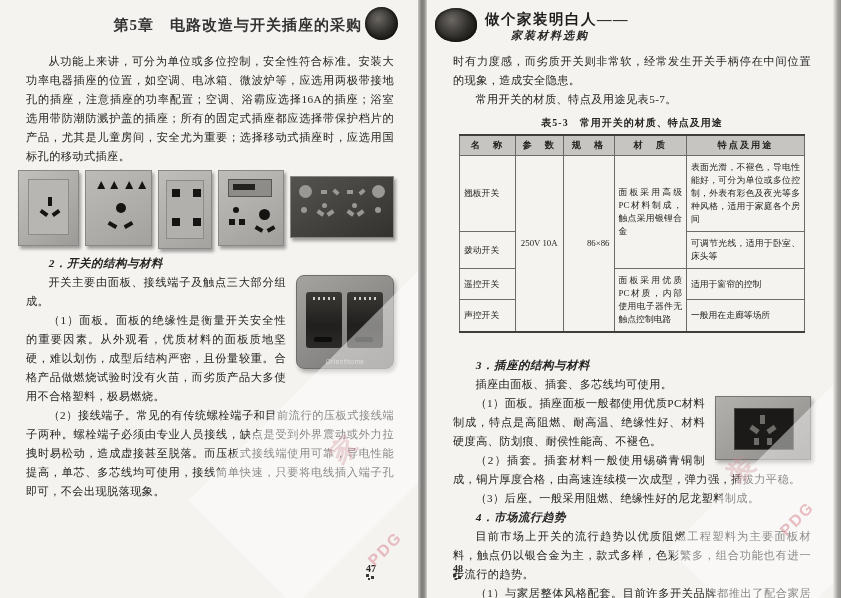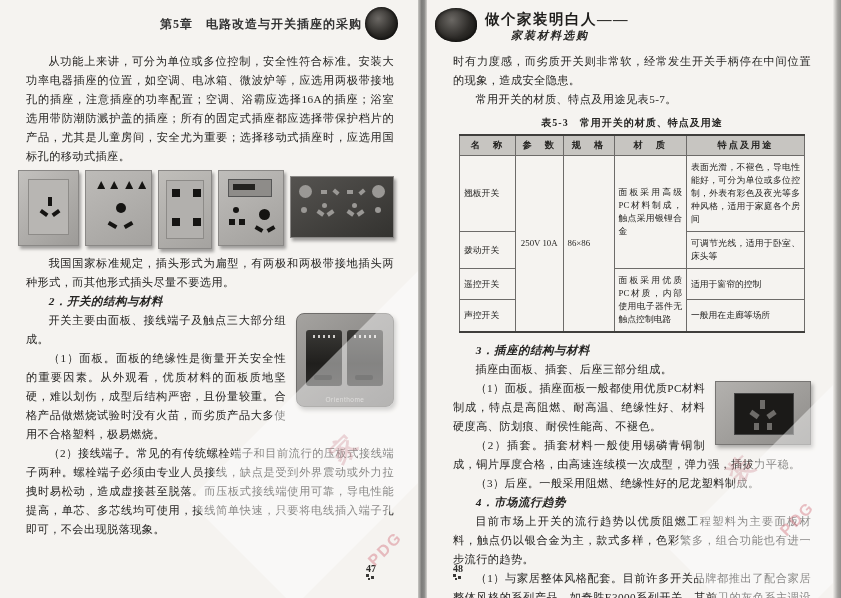--- a/index.html
+++ b/index.html
@@ -13,21 +13,21 @@
   #left-page{left:0;width:418px;}
   #right-page{left:427px;width:406px;}
   .spine{position:absolute;top:0;left:418px;width:9px;height:598px;
     background:linear-gradient(90deg,#c9c7c4,#7c7c7a 40%,#8a8a88 70%,#d5d3d0);}
   .right-edge{position:absolute;top:0;left:833px;width:8px;height:598px;
     background:linear-gradient(90deg,#f0eeeb,#a3a19e 60%,#8f8d8a);}
   .inner{padding:0 24px 0 26px;position:relative;}
 
   
   .lp-header{height:40px;position:relative;padding-top:12px;}
-  .lp-header .chapter{position:absolute;right:56px;top:16px;font-size:12px;letter-spacing:1px;font-weight:bold;color:#333;}
+  .lp-header .chapter{position:absolute;right:56px;top:16px;font-size:15px;letter-spacing:1px;font-weight:bold;color:#333;}
   .stamp{position:absolute;border-radius:50%;
     background:radial-gradient(circle at 40% 35%,#6b6864,#2c2a27 55%,#141311);
     box-shadow:inset 0 0 4px #000;}
   .lp-header .stamp{right:20px;top:7px;width:33px;height:33px;}
   .rp-header{height:40px;position:relative;padding-top:8px;}
   .rp-header .stamp{left:8px;top:8px;width:42px;height:34px;border-radius:50%/46%;}
   .rp-title{position:absolute;left:58px;top:10px;font-size:14.5px;font-weight:bold;letter-spacing:1.5px;color:#1e1d1b;}
   .rp-subtitle{position:absolute;left:84px;top:28px;font-size:11px;font-weight:bold;font-style:italic;letter-spacing:2px;color:#2a2927;}
 
   
@@ -70,21 +70,21 @@
 
   
   .tbl-caption{font-size:10px;font-weight:bold;text-align:center;letter-spacing:1px;margin:7px 0 4px;}
   table.spec{border-collapse:collapse;margin:0 auto;width:346px;font-size:8.8px;line-height:13px;
     border-top:2px solid #3f3e3c;border-bottom:2px solid #3f3e3c;}
   table.spec th{background:#c7c5c1;border:1px solid #6d6b69;font-weight:bold;
     padding:3px 4px;font-size:9.2px;letter-spacing:2px;}
   table.spec td{border:1px solid #6d6b69;padding:5px 4px;vertical-align:middle;}
   td.cname{width:52px;text-align:left;padding-left:7px;}
   td.cparam{width:42px;text-align:center;}
-  td.cspec{width:46px;text-align:left;}
+  td.cspec{width:46px;text-align:right;}
   td.cmat{width:72px;text-align:justify;}
   td.cfeat{width:128px;text-align:justify;}
 
   
   .pnum{position:absolute;font-size:10px;font-weight:bold;color:#2c2b29;}
   .pnum .mark{display:block;margin-top:0px;height:6px;position:relative;}
   .mark i{position:absolute;background:#3a3937;width:3px;height:3px;}
   .mark i:nth-child(1){left:0;top:0;}
   .mark i:nth-child(2){left:5px;top:2px;}
   .mark i:nth-child(3){left:2px;top:4px;width:2px;height:2px;}
@@ -152,21 +152,20 @@
         <span class="lt" style="left:26px;top:34px;width:7px;height:4px;transform:rotate(35deg);"></span>
         <span class="lt" style="left:36px;top:34px;width:7px;height:4px;transform:rotate(-35deg);"></span>
         <span class="lt round" style="left:31px;top:26px;width:5px;height:5px;"></span>
         <span class="lt" style="left:56px;top:34px;width:7px;height:4px;transform:rotate(35deg);"></span>
         <span class="lt" style="left:66px;top:34px;width:7px;height:4px;transform:rotate(-35deg);"></span>
         <span class="lt round" style="left:61px;top:26px;width:5px;height:5px;"></span>
         <span class="lt round" style="right:12px;top:30px;width:6px;height:6px;"></span>
       </div>
     </div>
 
-    <p class="para indent">我国国家标准规定，插头形式为扁型，有两极和两极带接地插头两种形式，而其他形式插头尽量不要选用。</p>
     <p class="heading">2．开关的结构与材料</p>
 
     <div>
       <div class="float-photo switch-photo">
         <div class="rocker" style="left:9px;">
             <span class="dots"></span>
             <span class="notch"></span>
           </div>
         <div class="rocker" style="left:50px;">
             <span class="dots"></span>
@@ -236,22 +235,22 @@
         <td class="cmat" rowspan="2">面板采用优质PC材质，内部使用电子器件无触点控制电路</td>
         <td class="cfeat">适用于窗帘的控制</td>
       </tr>
       <tr>
         <td class="cname">声控开关</td>
         <td class="cfeat">一般用在走廊等场所</td>
       </tr>
     </tbody>
       </table>
 
-    <p class="heading" style="margin-top:8px;">3．插座的结构与材料</p>
-    <p class="para indent">插座由面板、插套、后座三部分组成。</p>
+    <p class="heading" style="margin-top:23px;">3．插座的结构与材料</p>
+    <p class="para indent">插座由面板、插套、多芯线均可使用。</p>
 
     <div>
       <div class="float-photo socket2-photo">
         <div class="mid">
           <span class="pin" style="left:25px;top:6px;width:5px;height:9px;"></span>
           <span class="pin" style="left:15px;top:18px;width:9px;height:5px;transform:rotate(35deg);"></span>
           <span class="pin" style="left:32px;top:18px;width:9px;height:5px;transform:rotate(-35deg);"></span>
           <span class="pin" style="left:19px;top:29px;width:5px;height:7px;"></span>
           <span class="pin" style="left:32px;top:29px;width:5px;height:7px;"></span>
         </div>

